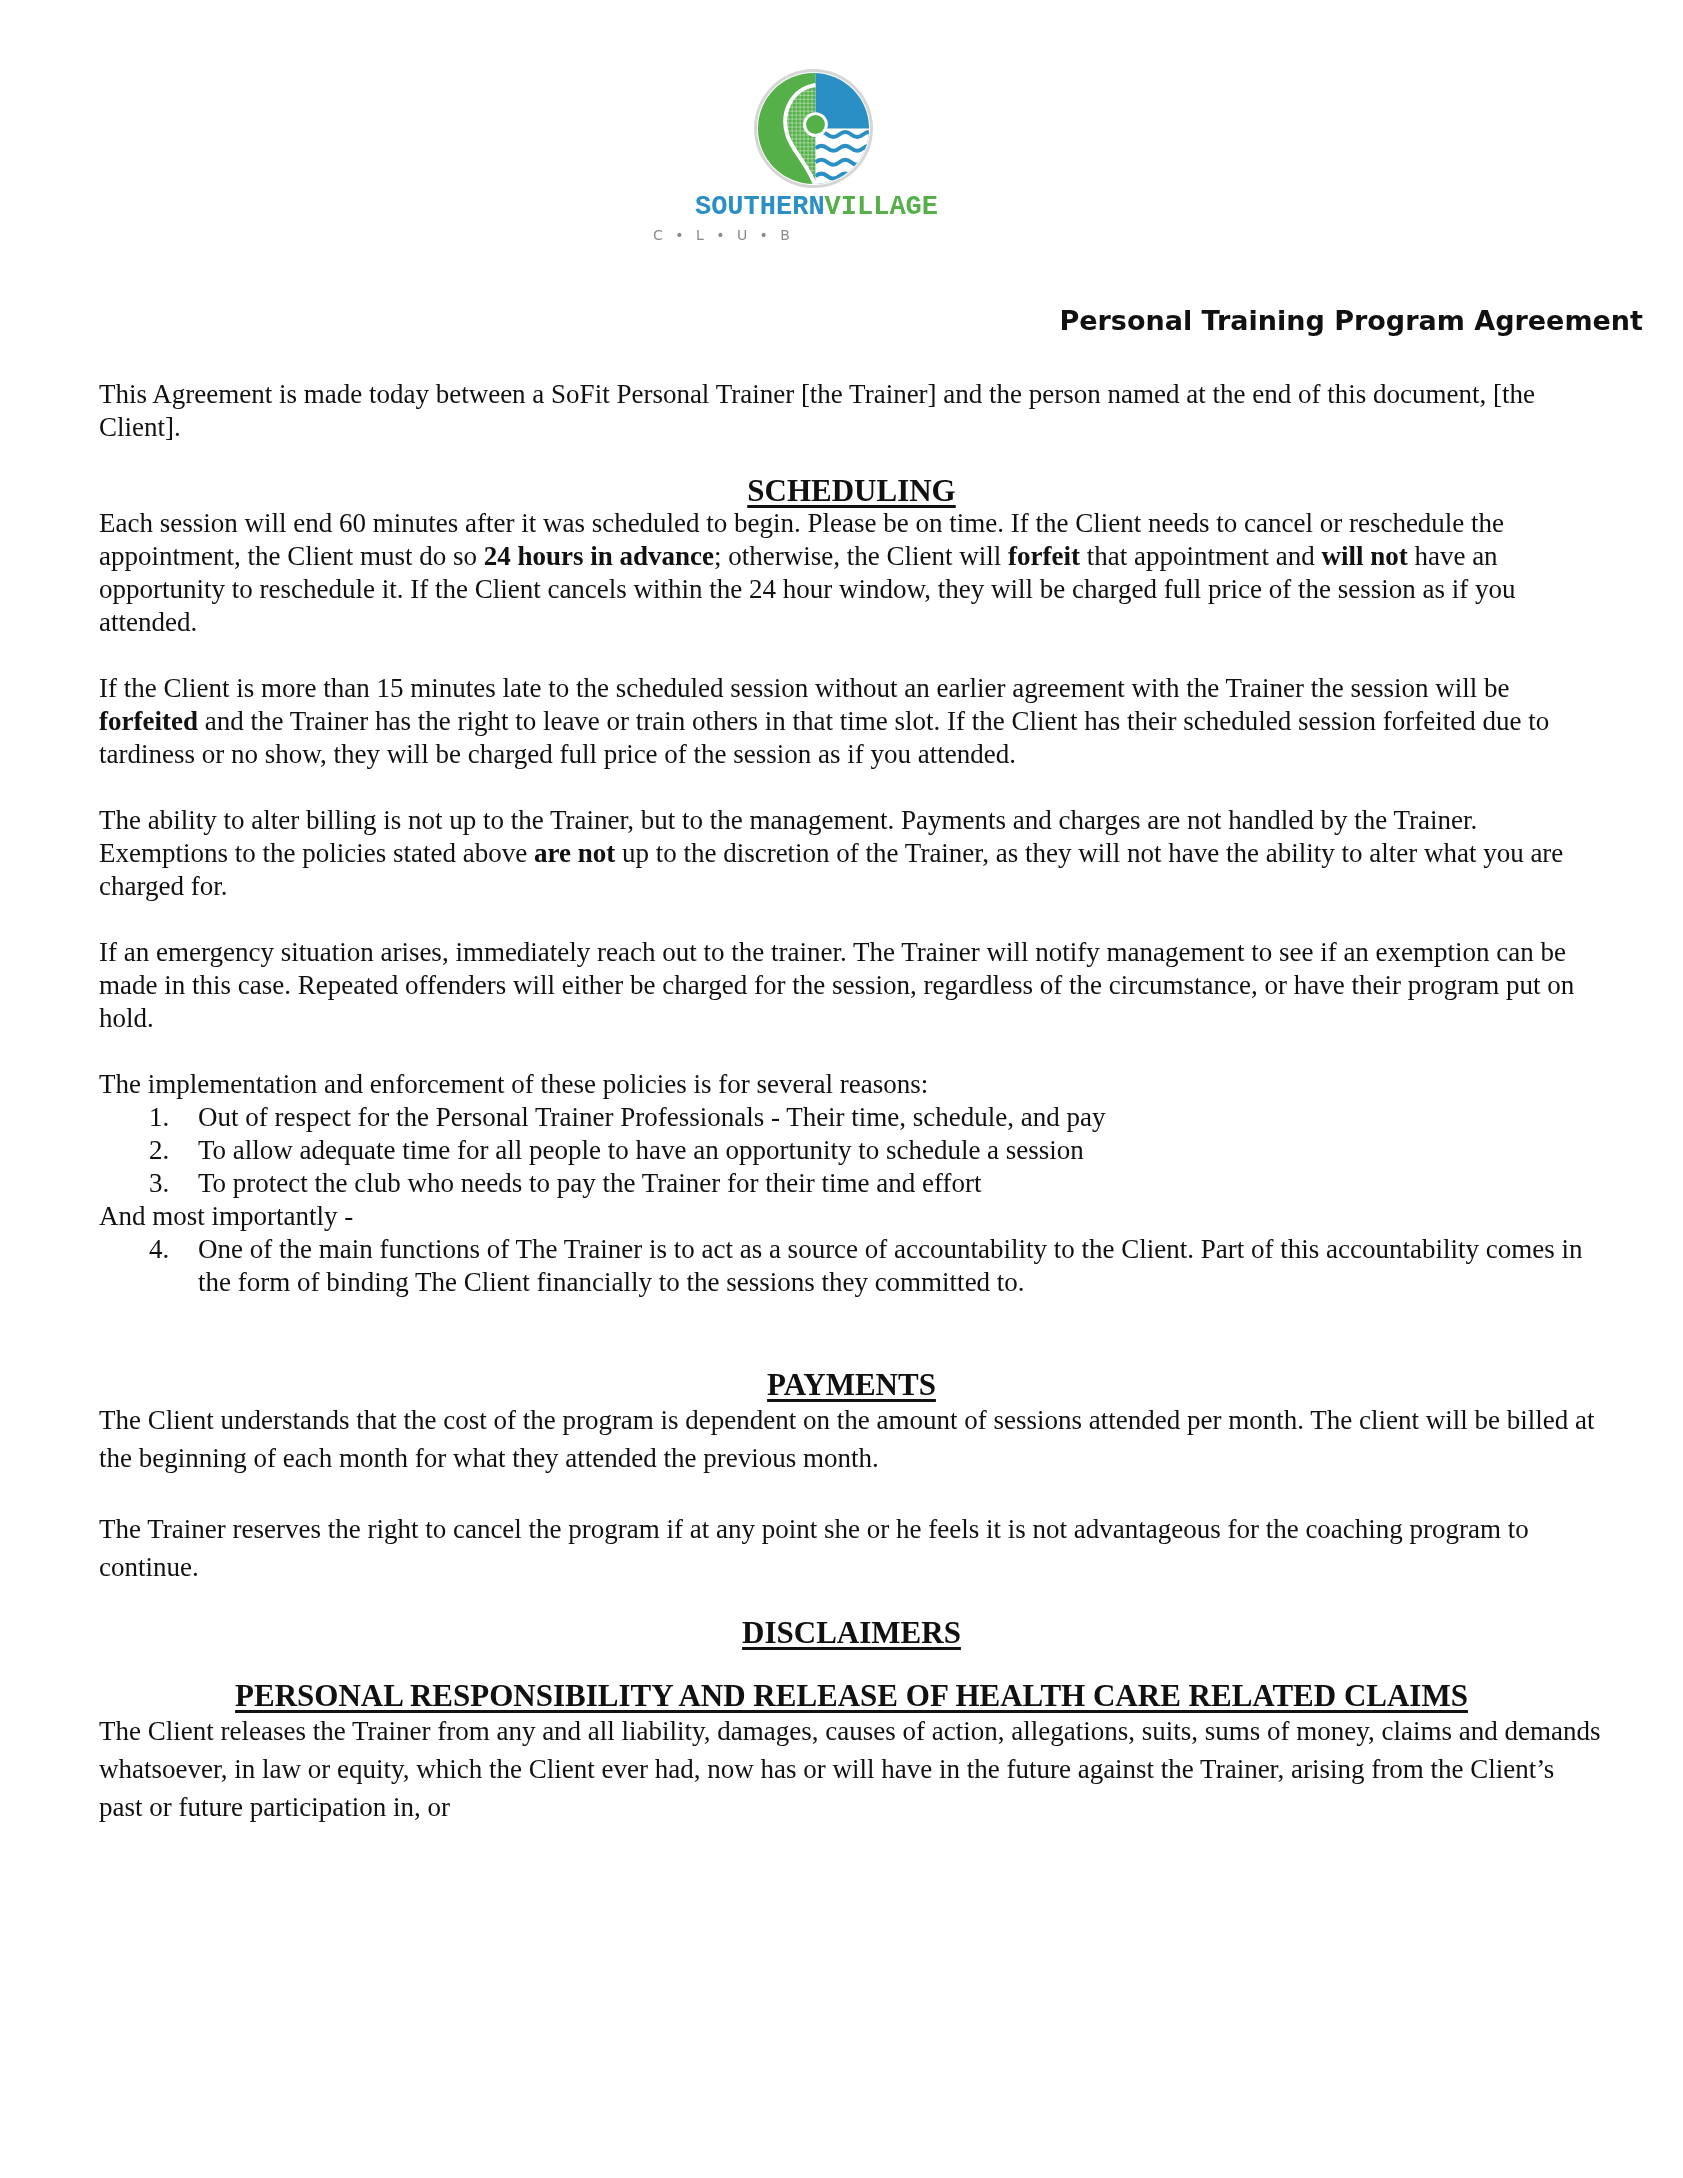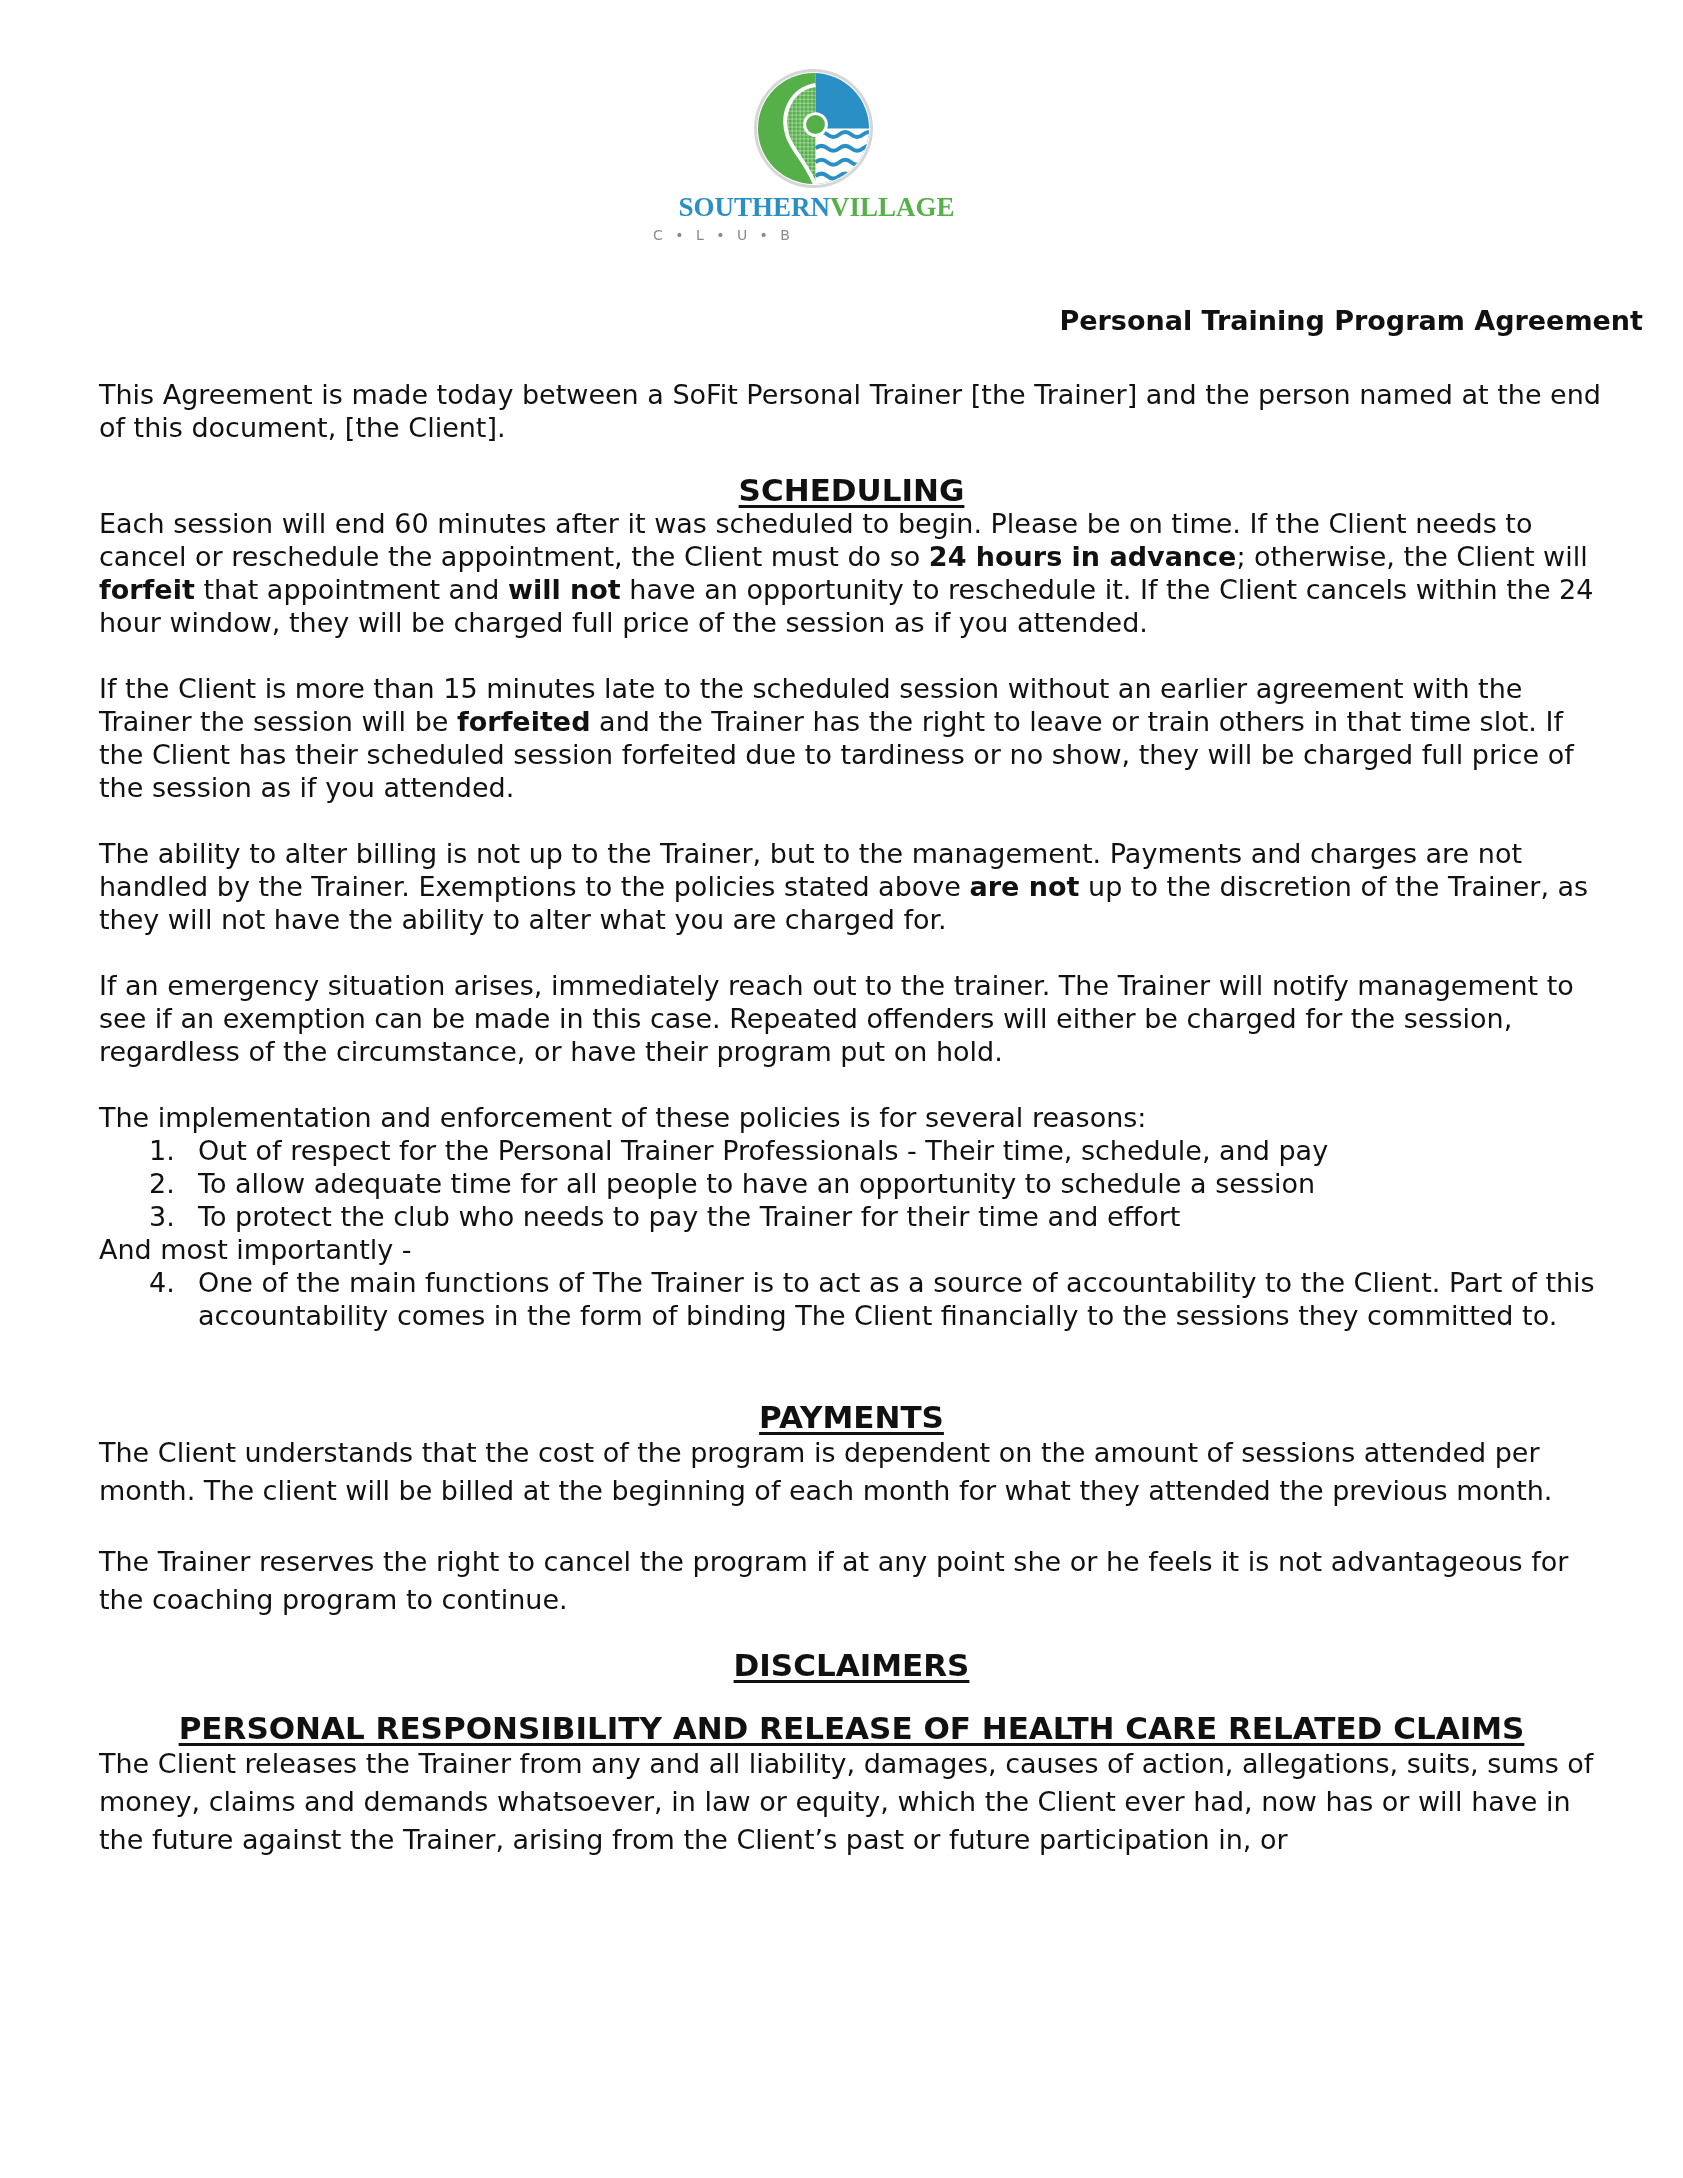--- a/index.html
+++ b/index.html
@@ -33,21 +33,21 @@
       top: 2px;
       width: 123px;
       height: 123px;
     }
     .logo-wordmark {
       position: absolute;
       left: 0;
       top: 127px;
       width: 327px;
       text-align: center;
-      font-family: Liberation Serif, serif;
+      font-family: Liberation Mono, monospace;
       font-weight: bold;
       font-size: 27px;
       letter-spacing: 0px;
       white-space: nowrap;
     }
     .logo-word-a { color: #2a8fc4; }
     .logo-word-b { color: #55b04a; }
     .logo-sub {
       position: absolute;
       left: 0;
@@ -70,20 +70,21 @@
       font-size: 27px;
       margin: 0;
     }
     .content {
       position: absolute;
       left: 99px;
       top: 378px;
       width: 1505px;
       font-size: 27px;
       line-height: 33px;
+      font-family: Liberation Serif, serif;
     }
     .content p {
       margin: 0;
     }
     .heading {
       font-weight: bold;
       text-decoration: underline;
       text-decoration-thickness: 3px;
       text-underline-offset: 4px;
       margin: 0;

